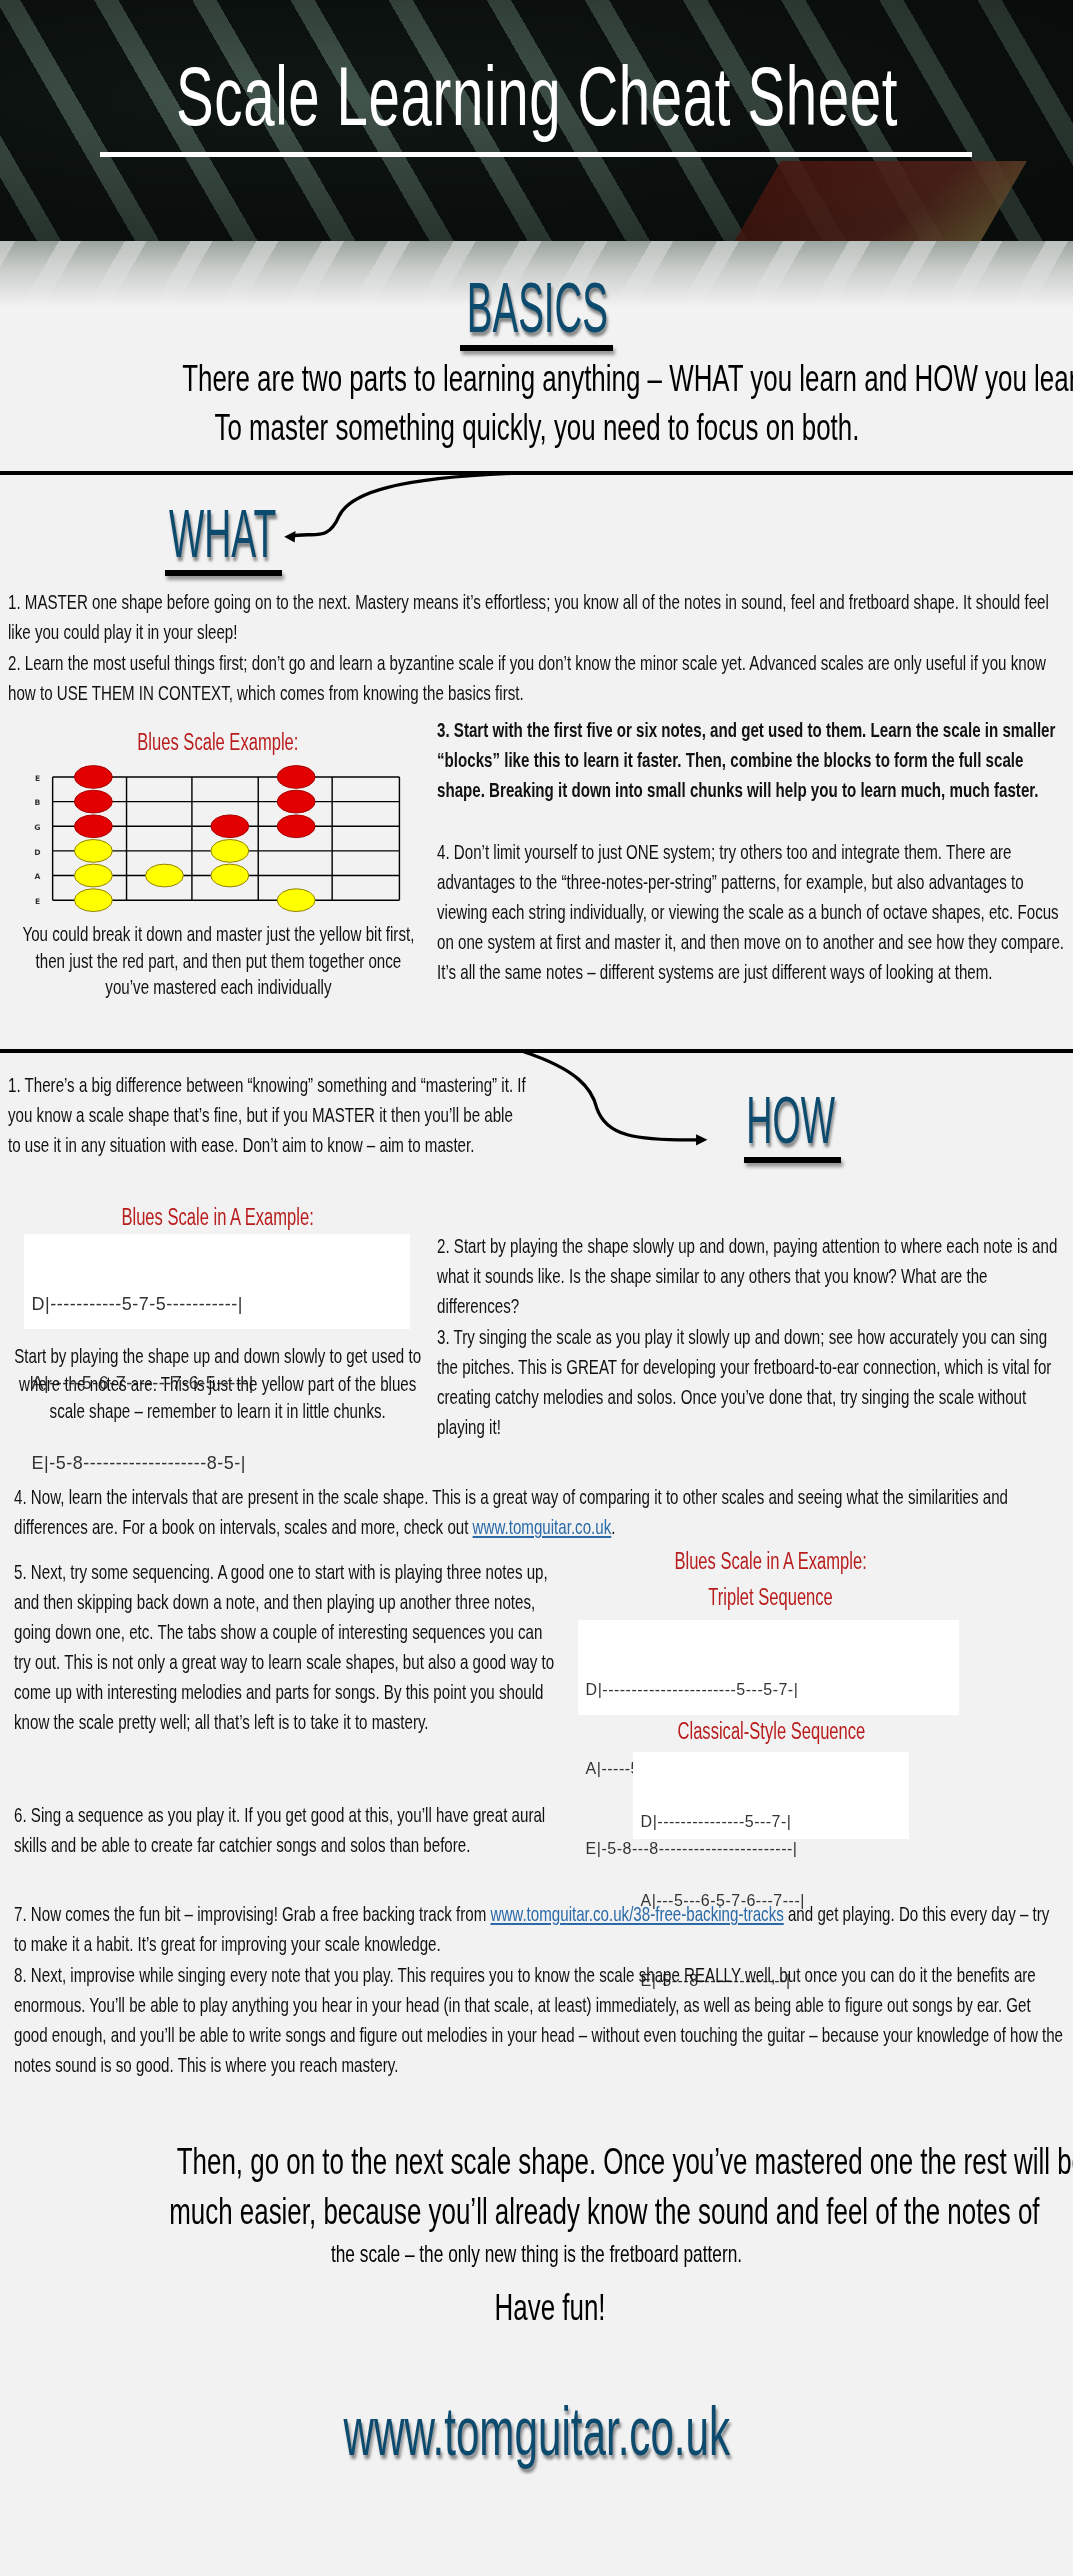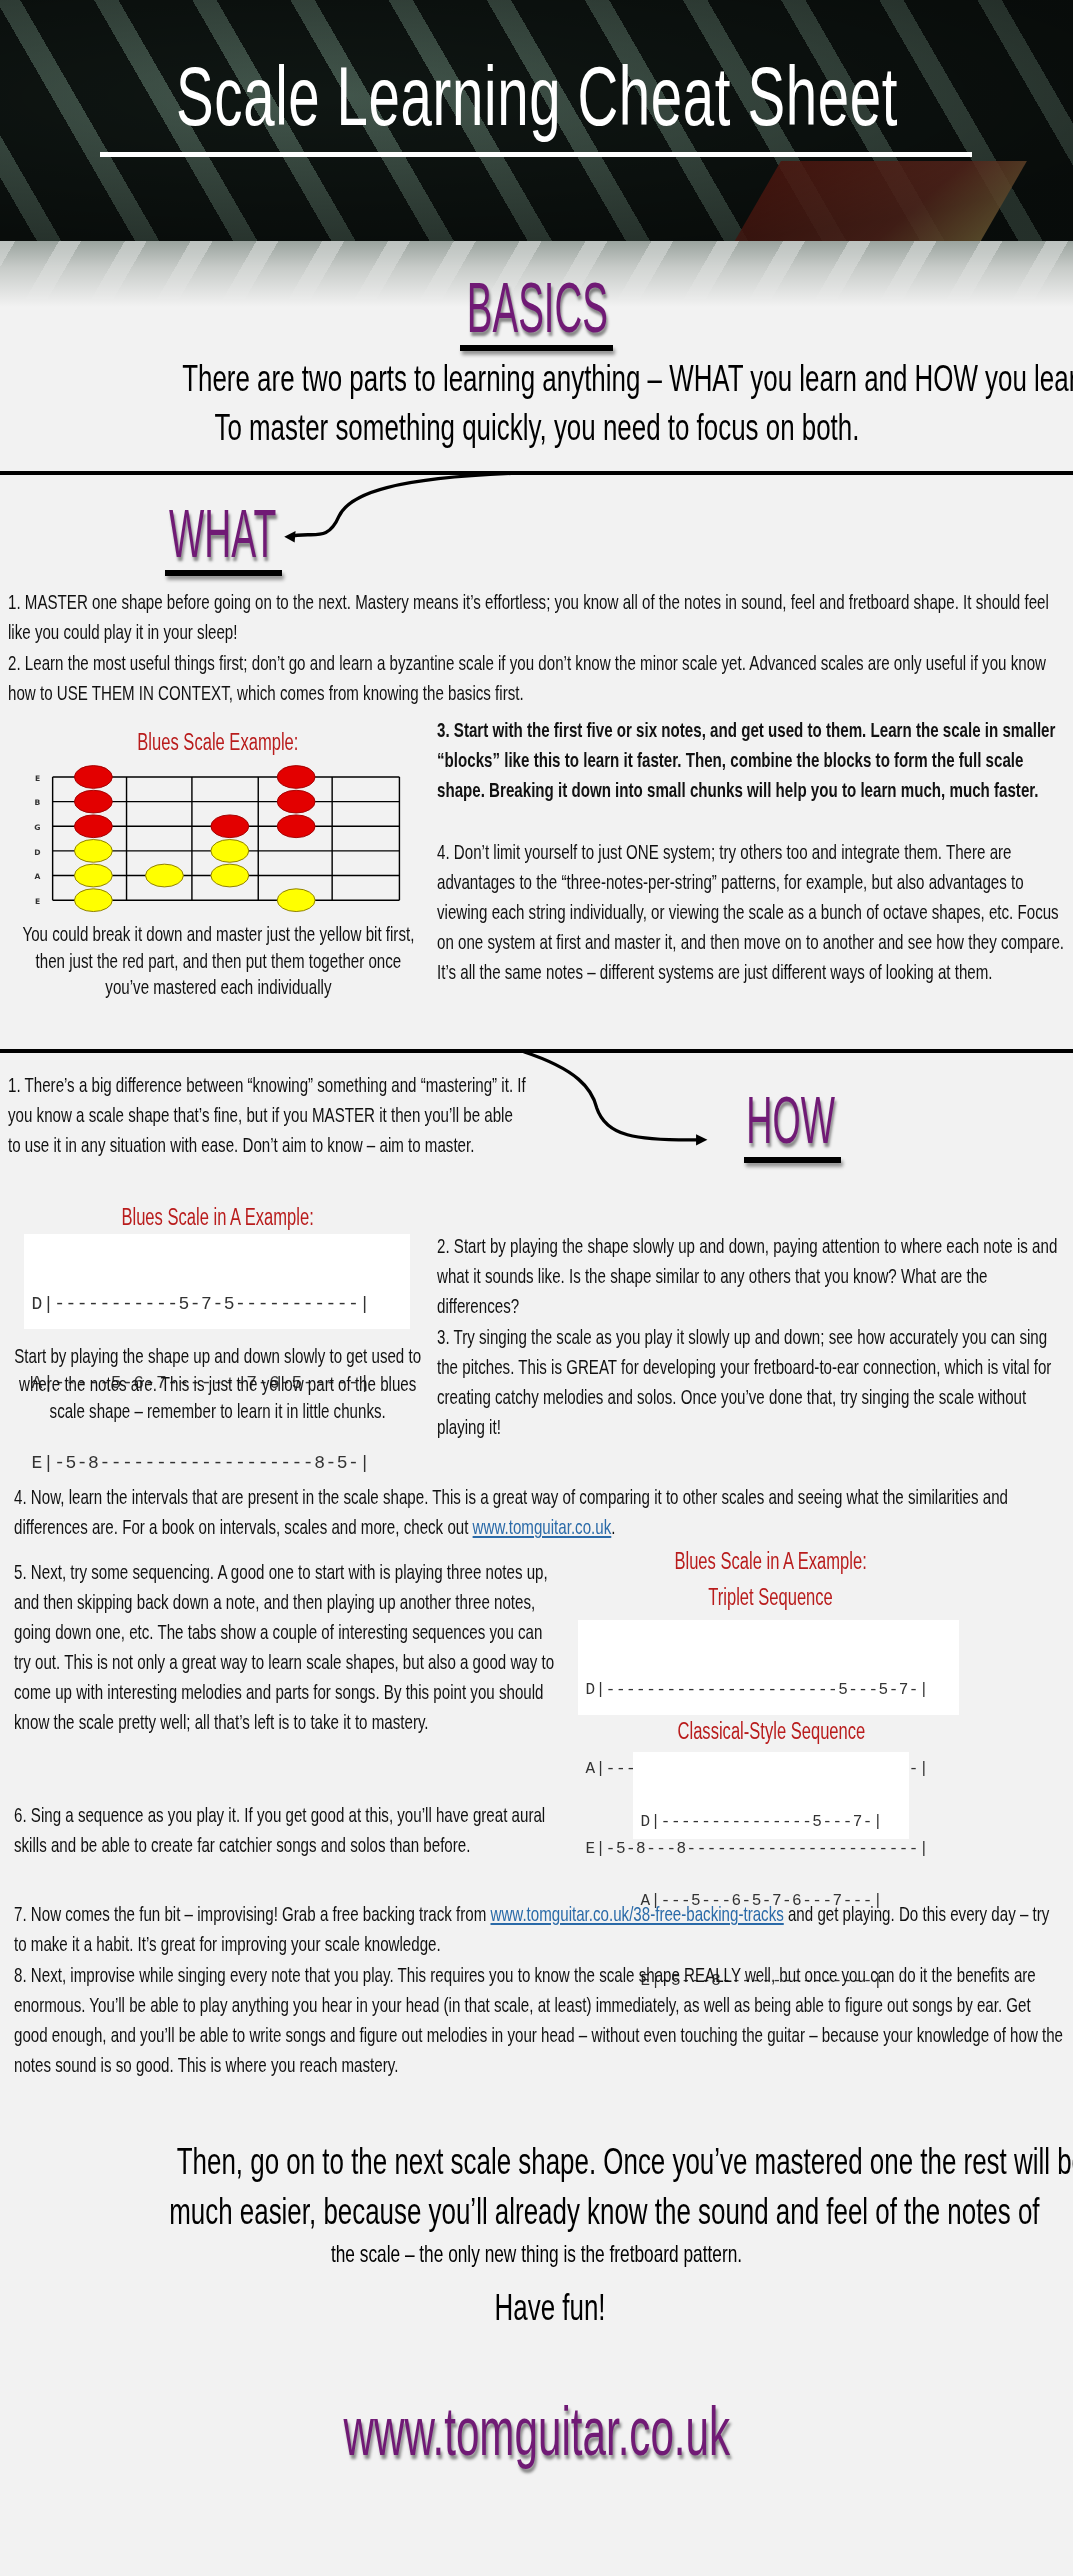--- a/index.html
+++ b/index.html
@@ -22,39 +22,39 @@
     color: #fff; font-size: 83px; letter-spacing: 0.9px; transform: scaleX(0.68); transform-origin: center top; font-weight: normal; }
   .header .title-underline { position: absolute; left: 100px; top: 152px; width: 872px; height: 4.7px; background: #fff; }
 
   .reflection { position: absolute; left: 0; top: 241px; width: 1074px; height: 66px;
     background: linear-gradient(to bottom, #9aa39e 0%, #c7cbc8 40%, #f2f2f2 100%); }
   .reflection .rs { position: absolute; inset: 0;
     background: repeating-linear-gradient(-60deg, rgba(255,255,255,0) 0px, rgba(255,255,255,0) 38px, rgba(255,255,255,0.35) 38px, rgba(255,255,255,0.35) 57px);
     -webkit-mask-image: linear-gradient(to bottom, #000 0%, transparent 100%); mask-image: linear-gradient(to bottom, #000 0%, transparent 100%); }
 
   
-  .heading { position: absolute; text-align: center; color: #701a75; text-shadow: 2.8px 3.8px 3.8px rgba(0,0,0,0.45); }
+  .heading { position: absolute; text-align: center; color: #0c4a6e; text-shadow: 2.8px 3.8px 3.8px rgba(0,0,0,0.45); }
   .heading .txt { display: inline-block; transform: scaleX(0.55); transform-origin: center; }
   .heading .ul { position: absolute; height: 5.7px; background: #000; box-shadow: 1.9px 3.8px 3.8px rgba(0,0,0,0.4); }
 
   .bigline { position: absolute; left: 0; text-align: center; width: 1074px; color: #000; font-size: 36px; }
   .bigline span { display: inline-block; transform: scaleX(0.72); transform-origin: center; white-space: nowrap; }
 
   .rule { position: absolute; left: 0; width: 1074px; height: 3.8px; background: #000; }
 
   .para { position: absolute; color: #111; font-size: 21px; line-height: 30px; }
   .para .sq { display: block; transform: scaleX(0.72); transform-origin: left top; width: 138.9%; }
   .para.center .sq { text-align: center; transform-origin: center top; margin-left: -19.45%; }
   a.link { color: #2a6aa8; text-decoration: underline; }
 
   .caption { position: absolute; text-align: center; font-size: 23px; color: #b91c1c; }
   .caption span { display: inline-block; transform: scaleX(0.72); transform-origin: center; white-space: nowrap; }
 
   
-  .tab { position: absolute; background: #fff; font-family: Liberation Mono, monospace; font-size: 18px; line-height: 26.5px; color: #333;
+  .tab { position: absolute; background: #fff; font-family: Liberation Sans, sans-serif; font-size: 18px; line-height: 26.5px; color: #333;
     padding: 3.8px 7.6px; white-space: pre; letter-spacing: 0.5px; }
   .tab .row { display: block; }
 
   
   .fretboard { position: absolute; left: 28px; top: 757px; }
 
   svg { display: block; }
 </style>
 </head>
 <body>

